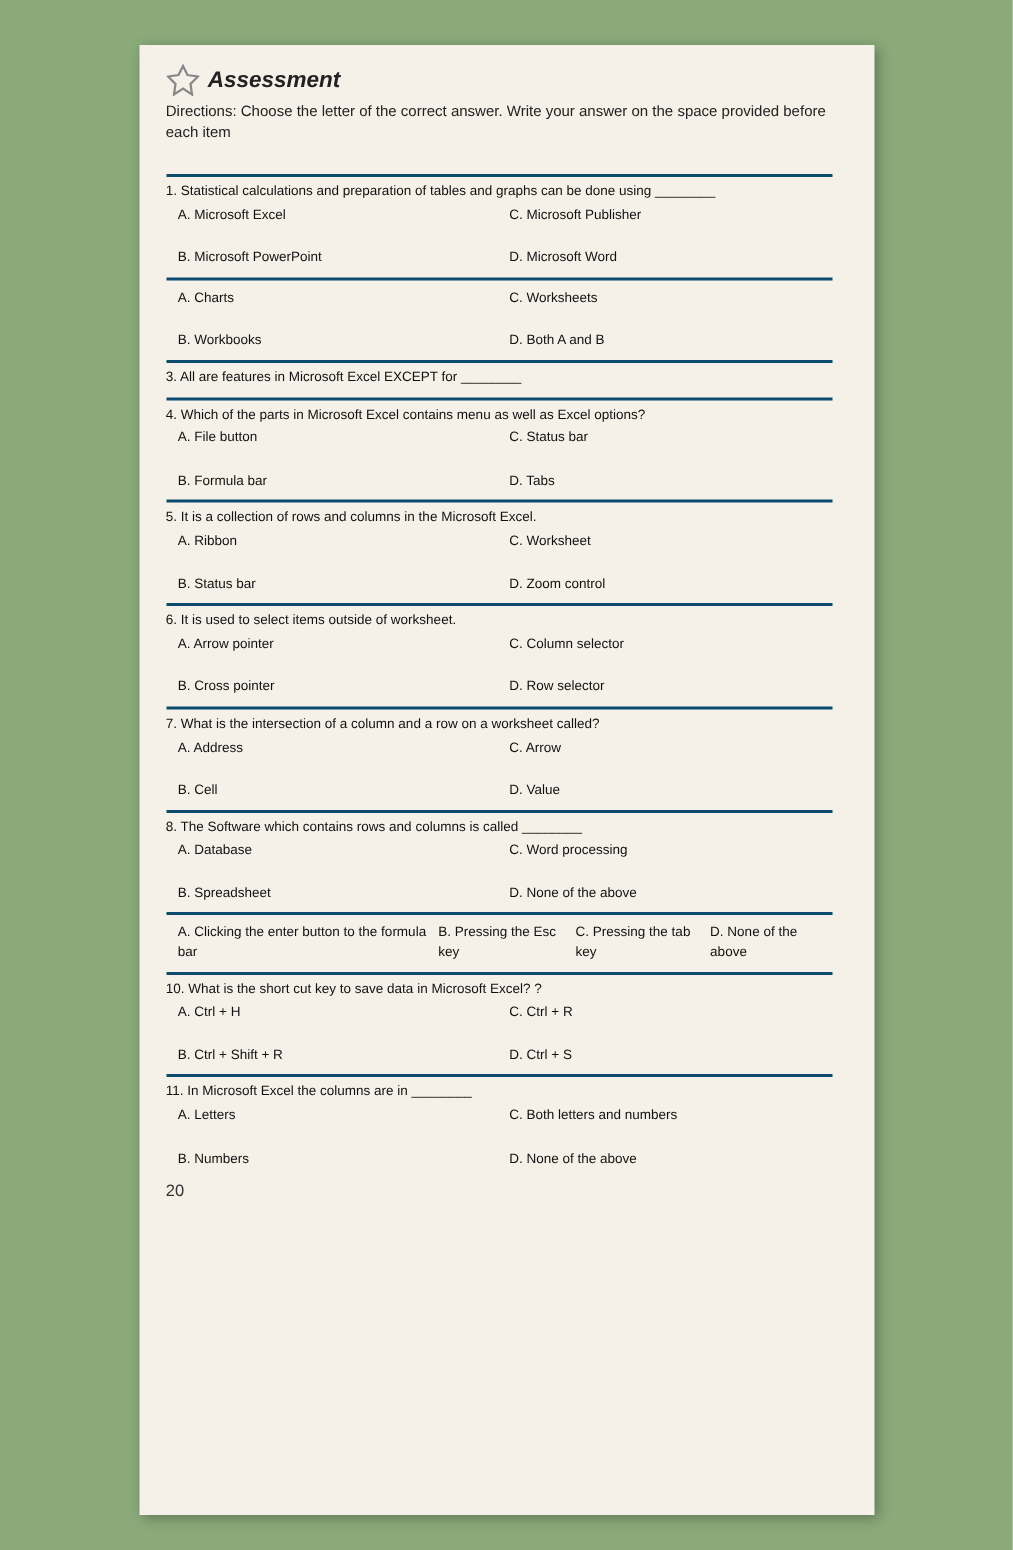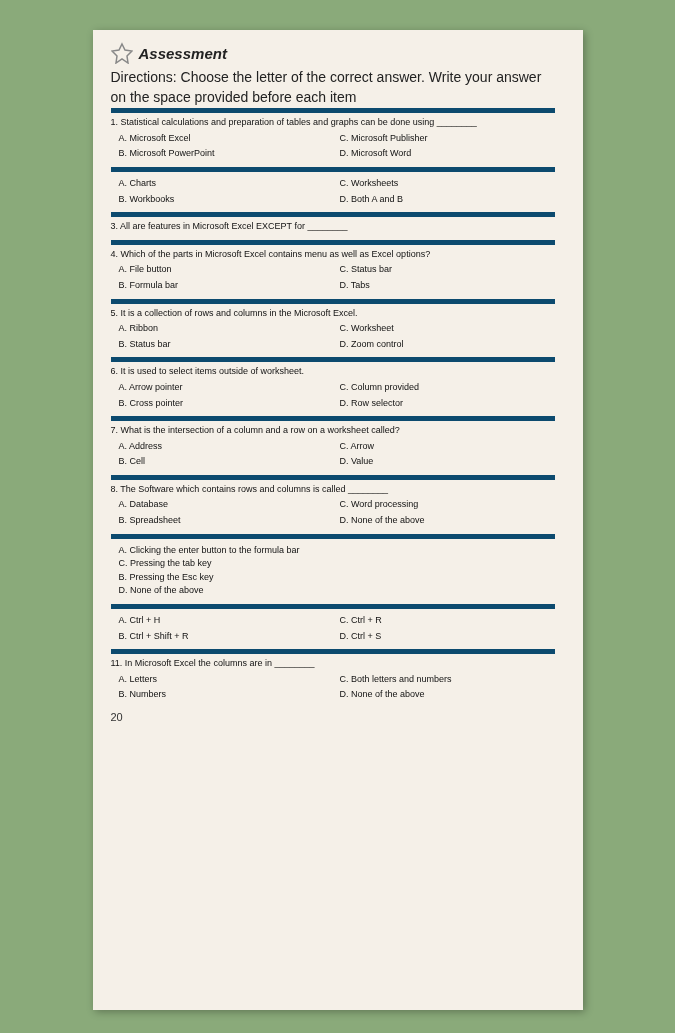--- a/index.html
+++ b/index.html
@@ -40,46 +40,45 @@
       height: 22px;
       margin-right: 6px;
     }
     .title {
       font-size: 15px;
       font-weight: bold;
       font-style: italic;
       color: #222;
     }
     .directions {
-      font-size: 14px;
+      font-size: 10px;
       color: #222;
-      margin-bottom: 1px;
+      margin-bottom: 20px;
       line-height: 1.4;
     }
     .question-block {
       margin-bottom: 7px;
-      border-top: 5px solid #0c4a6e;
+      border-top: 2px solid #0c4a6e;
       padding-top: 3px;
     }
     .question-text {
       font-size: 9px;
       color: #111;
       line-height: 1.4;
       margin-bottom: 3px;
     }
     .options-grid {
       display: grid;
       grid-template-columns: 1fr 1fr;
-      gap: 3px 6px;
+      gap: 16px 6px;
       margin-top: 2px;
       margin-left: 8px;
     }
     .options-single {
       display: flex;
-      flex-direction: column;
       gap: 1px;
       margin-top: 2px;
       margin-left: 8px;
     }
     .option {
       font-size: 9px;
       color: #111;
       line-height: 1.4;
     }
     .page-number {
@@ -143,21 +142,21 @@
             <div class="option">A. Ribbon</div>
             <div class="option">C. Worksheet</div>
             <div class="option">B. Status bar</div>
             <div class="option">D. Zoom control</div>
           </div>
         </div>
         <div class="question-block">
           <div class="question-text">6. It is used to select items outside of worksheet.</div>
           <div class="options-grid">
             <div class="option">A. Arrow pointer</div>
-            <div class="option">C. Column provided</div>
+            <div class="option">C. Column selector</div>
             <div class="option">B. Cross pointer</div>
             <div class="option">D. Row selector</div>
           </div>
         </div>
         <div class="question-block">
           <div class="question-text">7. What is the intersection of a column and a row on a worksheet called?</div>
           <div class="options-grid">
             <div class="option">A. Address</div>
             <div class="option">C. Arrow</div>
             <div class="option">B. Cell</div>
@@ -169,26 +168,27 @@
           <div class="options-grid">
             <div class="option">A. Database</div>
             <div class="option">C. Word processing</div>
             <div class="option">B. Spreadsheet</div>
             <div class="option">D. None of the above</div>
           </div>
         </div>
         <div class="question-block">
           <div class="options-single">
             <div class="option">A. Clicking the enter button to the formula bar</div>
+            <div class="option">B. Pressing the Esc key</div>
             <div class="option">C. Pressing the tab key</div>
-            <div class="option">B. Pressing the Esc key</div>
             <div class="option">D. None of the above</div>
           </div>
         </div>
         <div class="question-block">
+          <div class="question-text">10. What is the short cut key to save data in Microsoft Excel? ?</div>
           <div class="options-grid">
             <div class="option">A. Ctrl + H</div>
             <div class="option">C. Ctrl + R</div>
             <div class="option">B. Ctrl + Shift + R</div>
             <div class="option">D. Ctrl + S</div>
           </div>
         </div>
         <div class="question-block">
           <div class="question-text">11. In Microsoft Excel the columns are in ________</div>
           <div class="options-grid">

